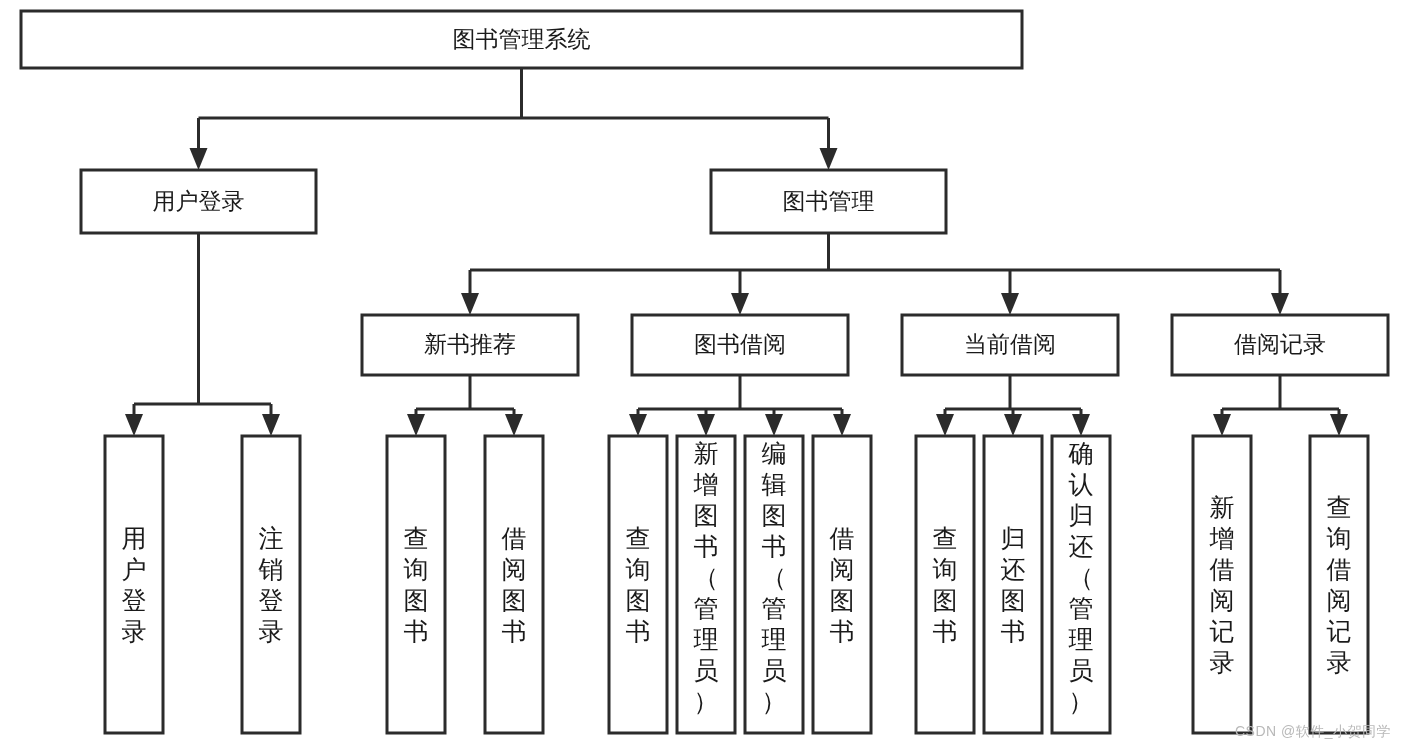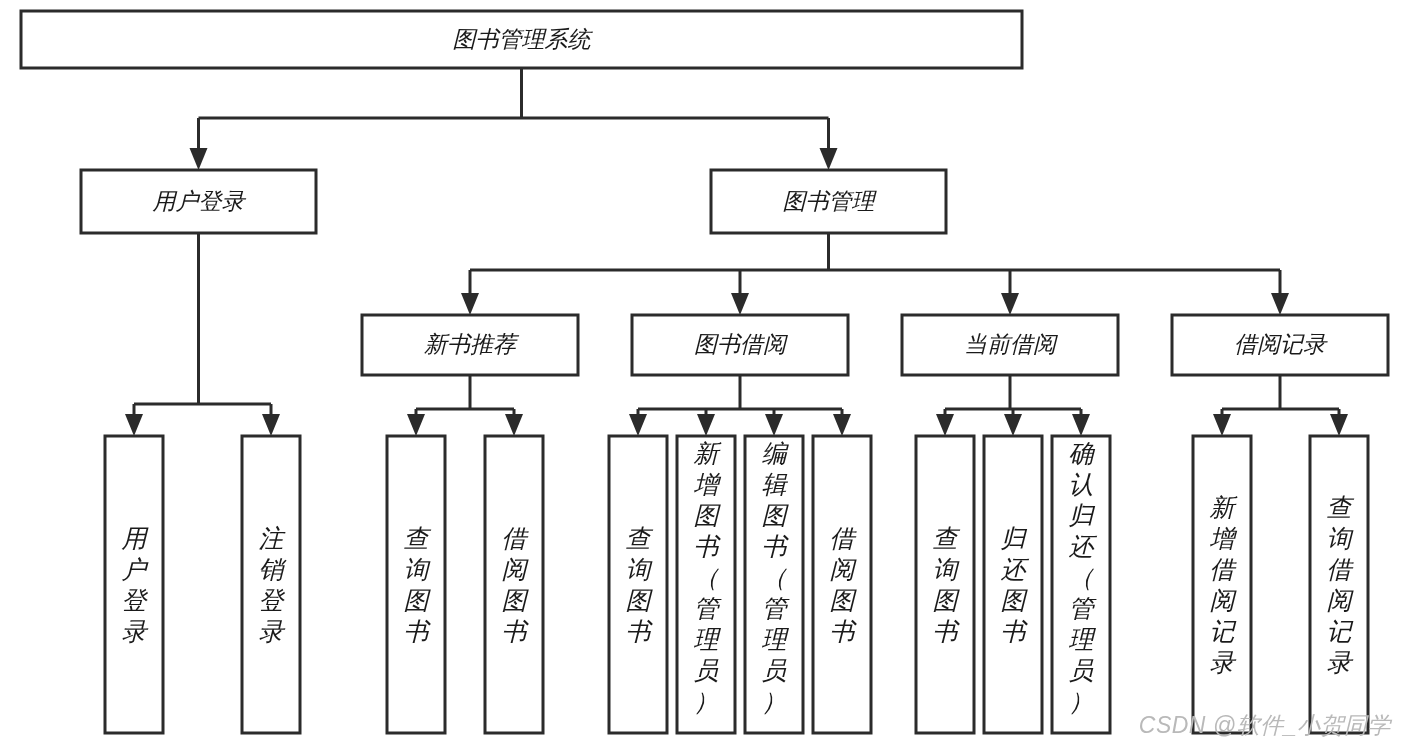--- a/index.html
+++ b/index.html
@@ -13,21 +13,20 @@
     font-family: "Liberation Sans", "DejaVu Sans", sans-serif;
     overflow: hidden;
     position: relative;
   }
   #diagram-root {
     position: absolute;
     left: 0;
     top: 0;
     width: 1405px;
     height: 747px;
-    font-style: italic;
   }
   svg.tree {
     display: block;
     width: 1405px;
     height: 747px;
   }
   .node-box {
     fill: #ffffff;
     stroke: #2b2b2b;
     stroke-width: 3;
@@ -53,21 +52,21 @@
     font-family: "Liberation Sans", "DejaVu Sans", sans-serif;
     font-size: 25px;
     fill: #1a1a1a;
     text-anchor: middle;
   }
   .watermark {
     position: absolute;
     right: 14px;
     bottom: 6px;
     font-family: "Liberation Sans", "DejaVu Sans", sans-serif;
-    font-size: 23px;
+    font-size: 14px;
     color: #b9b9b9;
     letter-spacing: 0.5px;
     white-space: nowrap;
     pointer-events: none;
   }
 </style>
 </head>
 <body>
 
 <div id="diagram-root">

